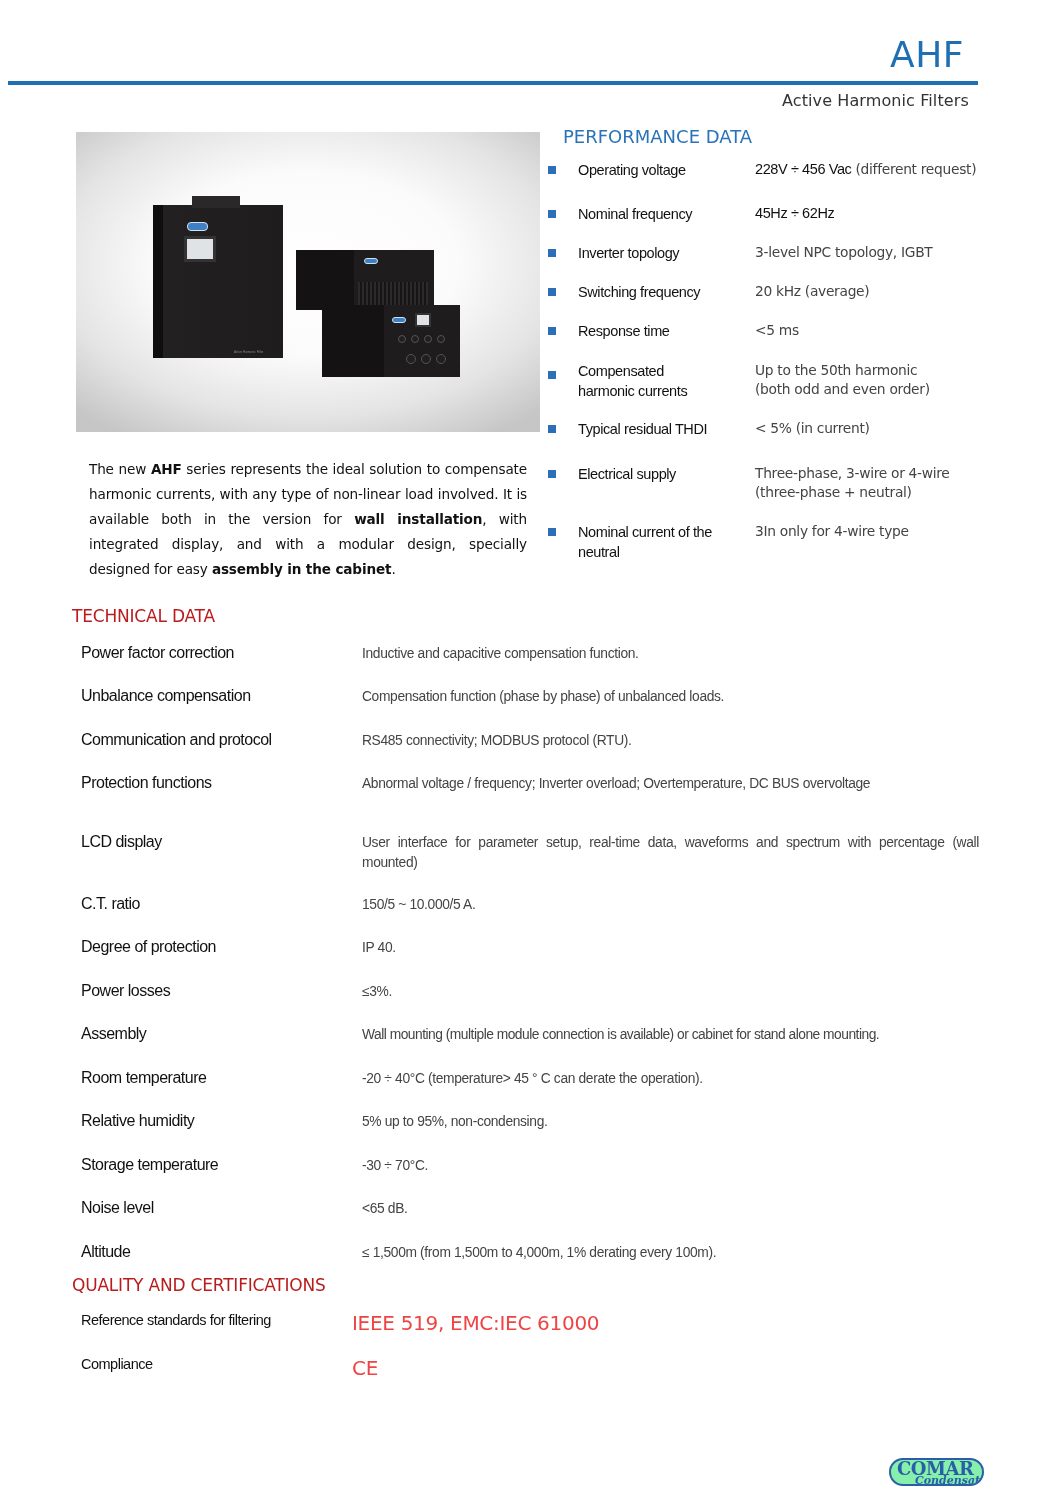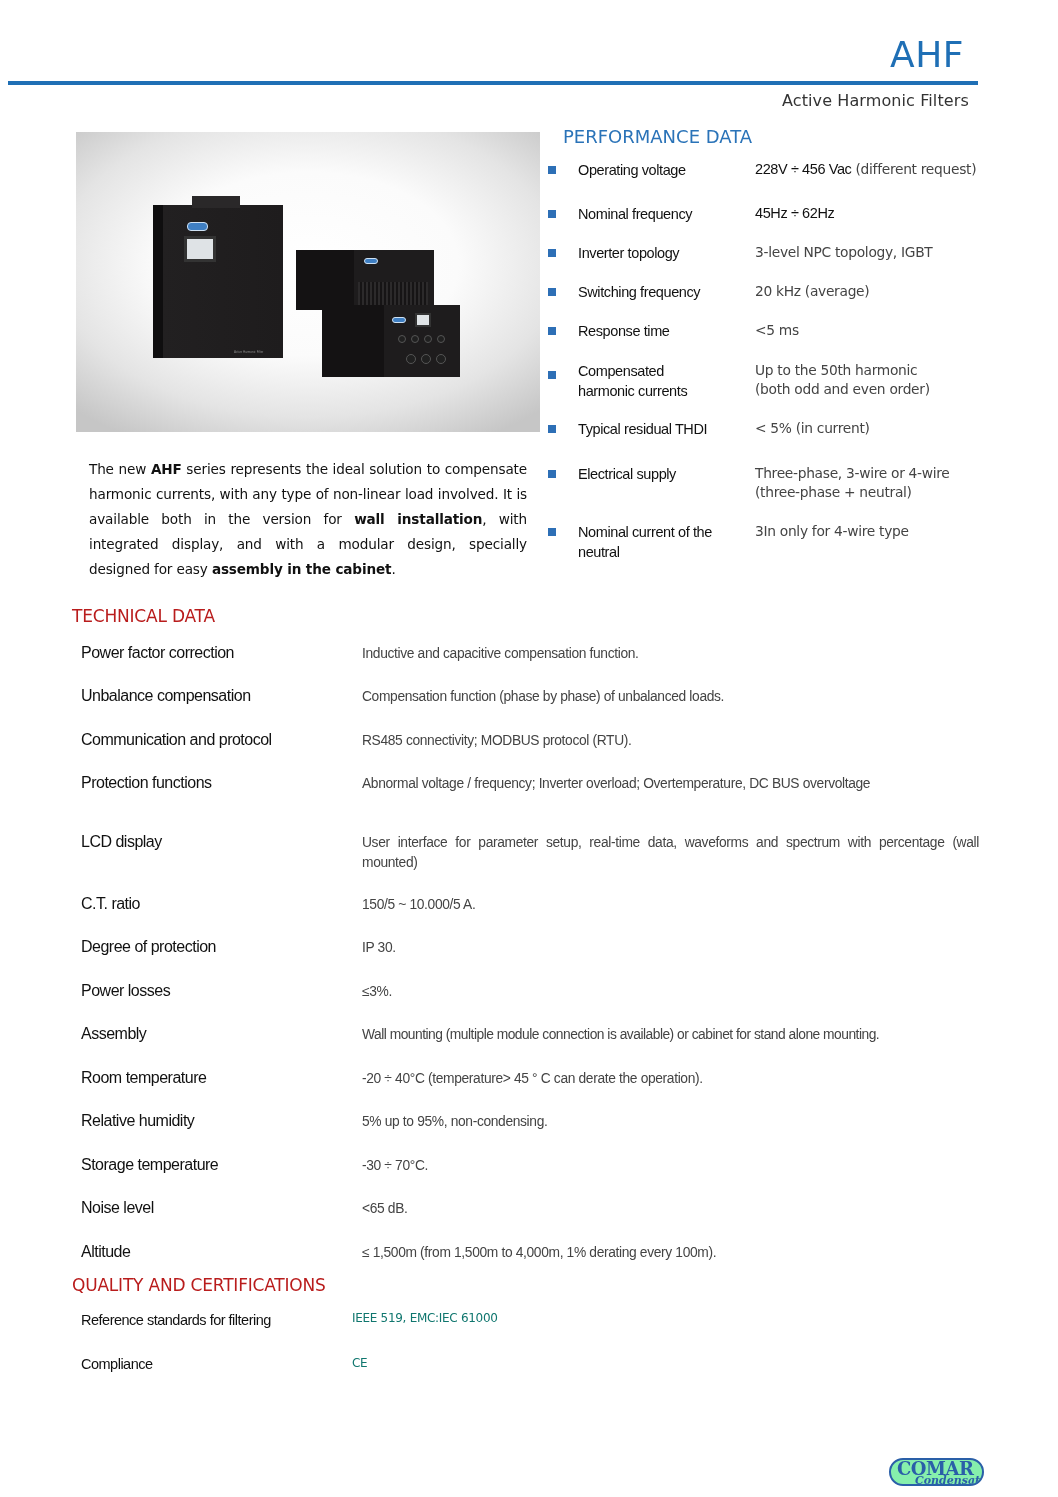--- a/index.html
+++ b/index.html
@@ -43,21 +43,21 @@
   
   .section-title { position: absolute; left: 72px; font-size: 17px; color: #b91c1c; font-family: "DejaVu Sans", sans-serif; letter-spacing: -0.2px; }
 
   .tech-row { position: absolute; left: 81px; width: 900px; }
   .tech-label { position: absolute; left: 0; top: 0; width: 270px; font-size: 16px; color: #111; letter-spacing: -0.5px; }
   .tech-value { position: absolute; left: 281px; top: 0; width: 617px; font-size: 13.8px; line-height: 20px; color: #444; letter-spacing: -0.35px; }
   .tech-value.justify { text-align: justify; text-align-last: left; }
 
   .qual-row { position: absolute; left: 81px; width: 900px; }
   .qual-label { position: absolute; left: 0; top: 0; width: 260px; font-size: 14.5px; color: #111; letter-spacing: -0.5px; }
-  .qual-value { position: absolute; left: 271px; top: 0; font-size: 12px; color: #0f766e; font-family: "DejaVu Sans", sans-serif; letter-spacing: -0.3px; }
+  .qual-value { position: absolute; left: 271px; top: 0; font-size: 20px; color: #ef4444; font-family: "DejaVu Sans", sans-serif; letter-spacing: -0.3px; }
 
   
   .logo { position: absolute; left: 889px; top: 1458px; width: 95px; height: 28px; border: 2px solid #2a5fa8; border-radius: 14px; background: #86efac; overflow: hidden; }
   .logo-main { position: absolute; left: 6px; top: -2px; font-size: 18px; font-weight: bold; color: #2a5fa8; font-family: "DejaVu Serif", serif; letter-spacing: -0.5px; }
   .logo-sub { position: absolute; left: 24px; top: 14px; font-size: 11px; font-style: italic; font-weight: bold; color: #2a5fa8; font-family: "DejaVu Serif", serif; }
 </style>
 </head>
 <body>
 
 <div class="title">AHF</div>
@@ -165,21 +165,21 @@
 <div class="tech-row" style="top:833px;">
   <span class="tech-label">LCD display</span>
   <span class="tech-value justify">User interface for parameter setup, real-time data, waveforms and spectrum with percentage (wall mounted)</span>
 </div>
 <div class="tech-row" style="top:895px;">
   <span class="tech-label">C.T. ratio</span>
   <span class="tech-value">150/5 ~ 10.000/5 A.</span>
 </div>
 <div class="tech-row" style="top:938px;">
   <span class="tech-label">Degree of protection</span>
-  <span class="tech-value">IP 30.</span>
+  <span class="tech-value">IP 40.</span>
 </div>
 <div class="tech-row" style="top:982px;">
   <span class="tech-label">Power losses</span>
   <span class="tech-value">≤3%.</span>
 </div>
 <div class="tech-row" style="top:1025px;">
   <span class="tech-label">Assembly</span>
   <span class="tech-value" style="letter-spacing:-0.5px;">Wall mounting (multiple module connection is available) or cabinet for stand alone mounting.</span>
 </div>
 <div class="tech-row" style="top:1069px;">

